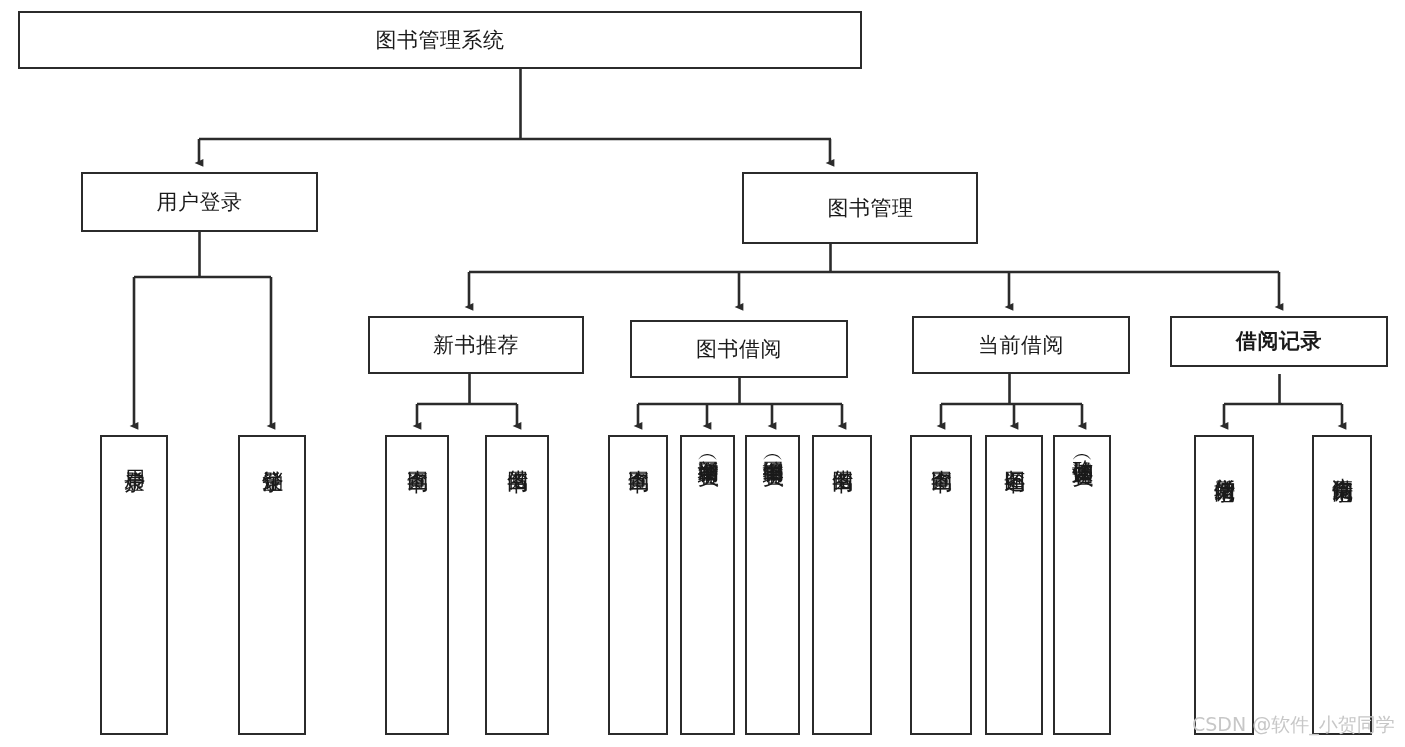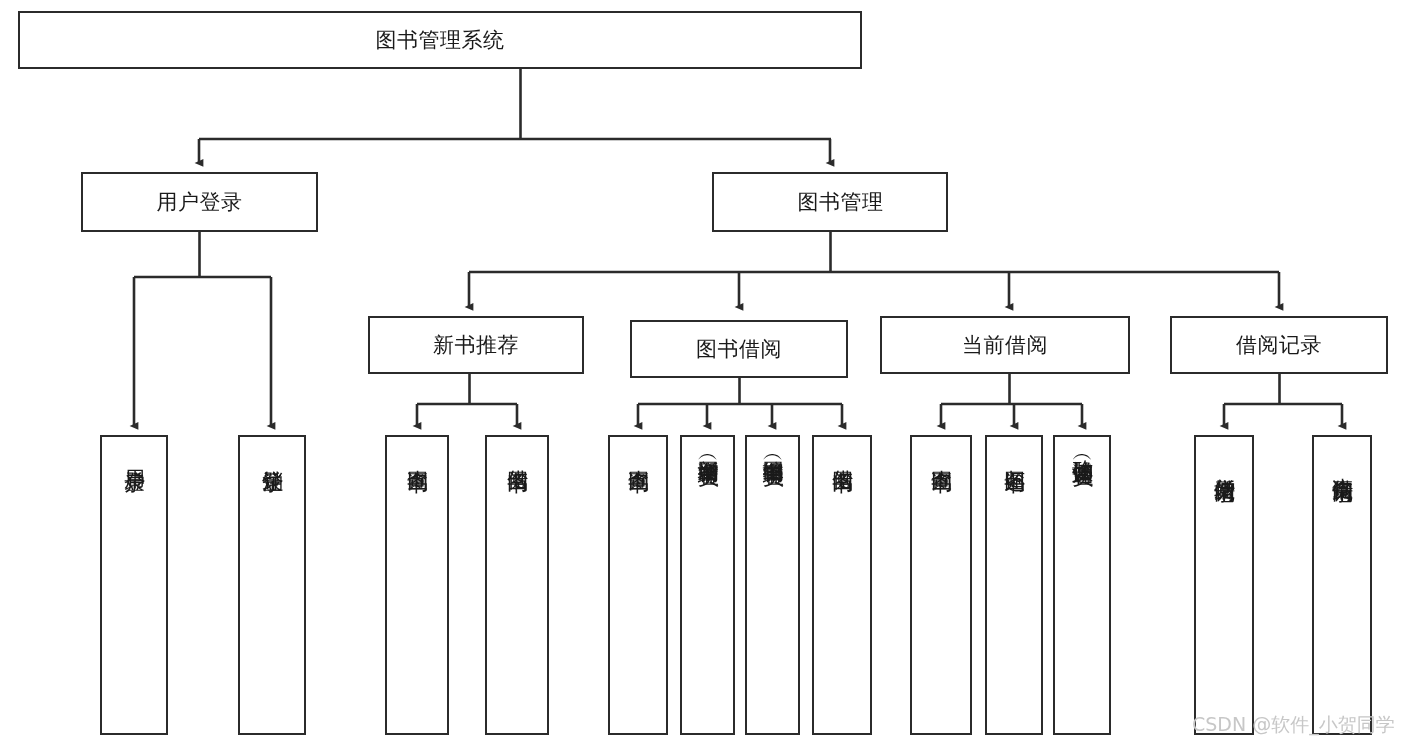--- a/index.html
+++ b/index.html
@@ -124,34 +124,34 @@
     </g>
   </svg>
 
   <div class="node node-root" style="left:18px; top:11px; width:844px; height:58px;">
     <span class="lbl">图书管理系统</span>
   </div>
 
   <div class="node node-l2" style="left:81px; top:172px; width:237px; height:60px;">
     <span class="lbl">用户登录</span>
   </div>
-  <div class="node node-l2" style="left:712px; top:172px; width:236px; height:60px;padding-left:21px;">
+  <div class="node node-l2" style="left:742px; top:172px; width:236px; height:72px;padding-left:21px;">
     <span class="lbl">图书管理</span>
   </div>
 
   <div class="node node-l3" style="left:362px; top:316px; width:216px; height:58px;margin-left:6px;">
     <span class="lbl">新书推荐</span>
   </div>
   <div class="node node-l3" style="left:630px; top:320px; width:218px; height:58px;">
     <span class="lbl">图书借阅</span>
   </div>
-  <div class="node node-l3" style="left:880px; top:316px; width:250px; height:58px;">
+  <div class="node node-l3" style="left:912px; top:316px; width:218px; height:58px;">
     <span class="lbl">当前借阅</span>
   </div>
-  <div class="node node-l3" style="left:1170px; top:316px; width:218px; height:58px;">
+  <div class="node node-l3" style="left:1170px; top:316px; width:218px; height:51px;font-weight:bold;">
     <span class="lbl">借阅记录</span>
   </div>
 
   <div class="node node-leaf" style="left:100px; top:435px; width:68px; height:300px;">
     <span class="lbl">用户登录</span>
   </div>
   <div class="node node-leaf" style="left:238px; top:435px; width:68px; height:300px;">
     <span class="lbl">注销登录</span>
   </div>
 

